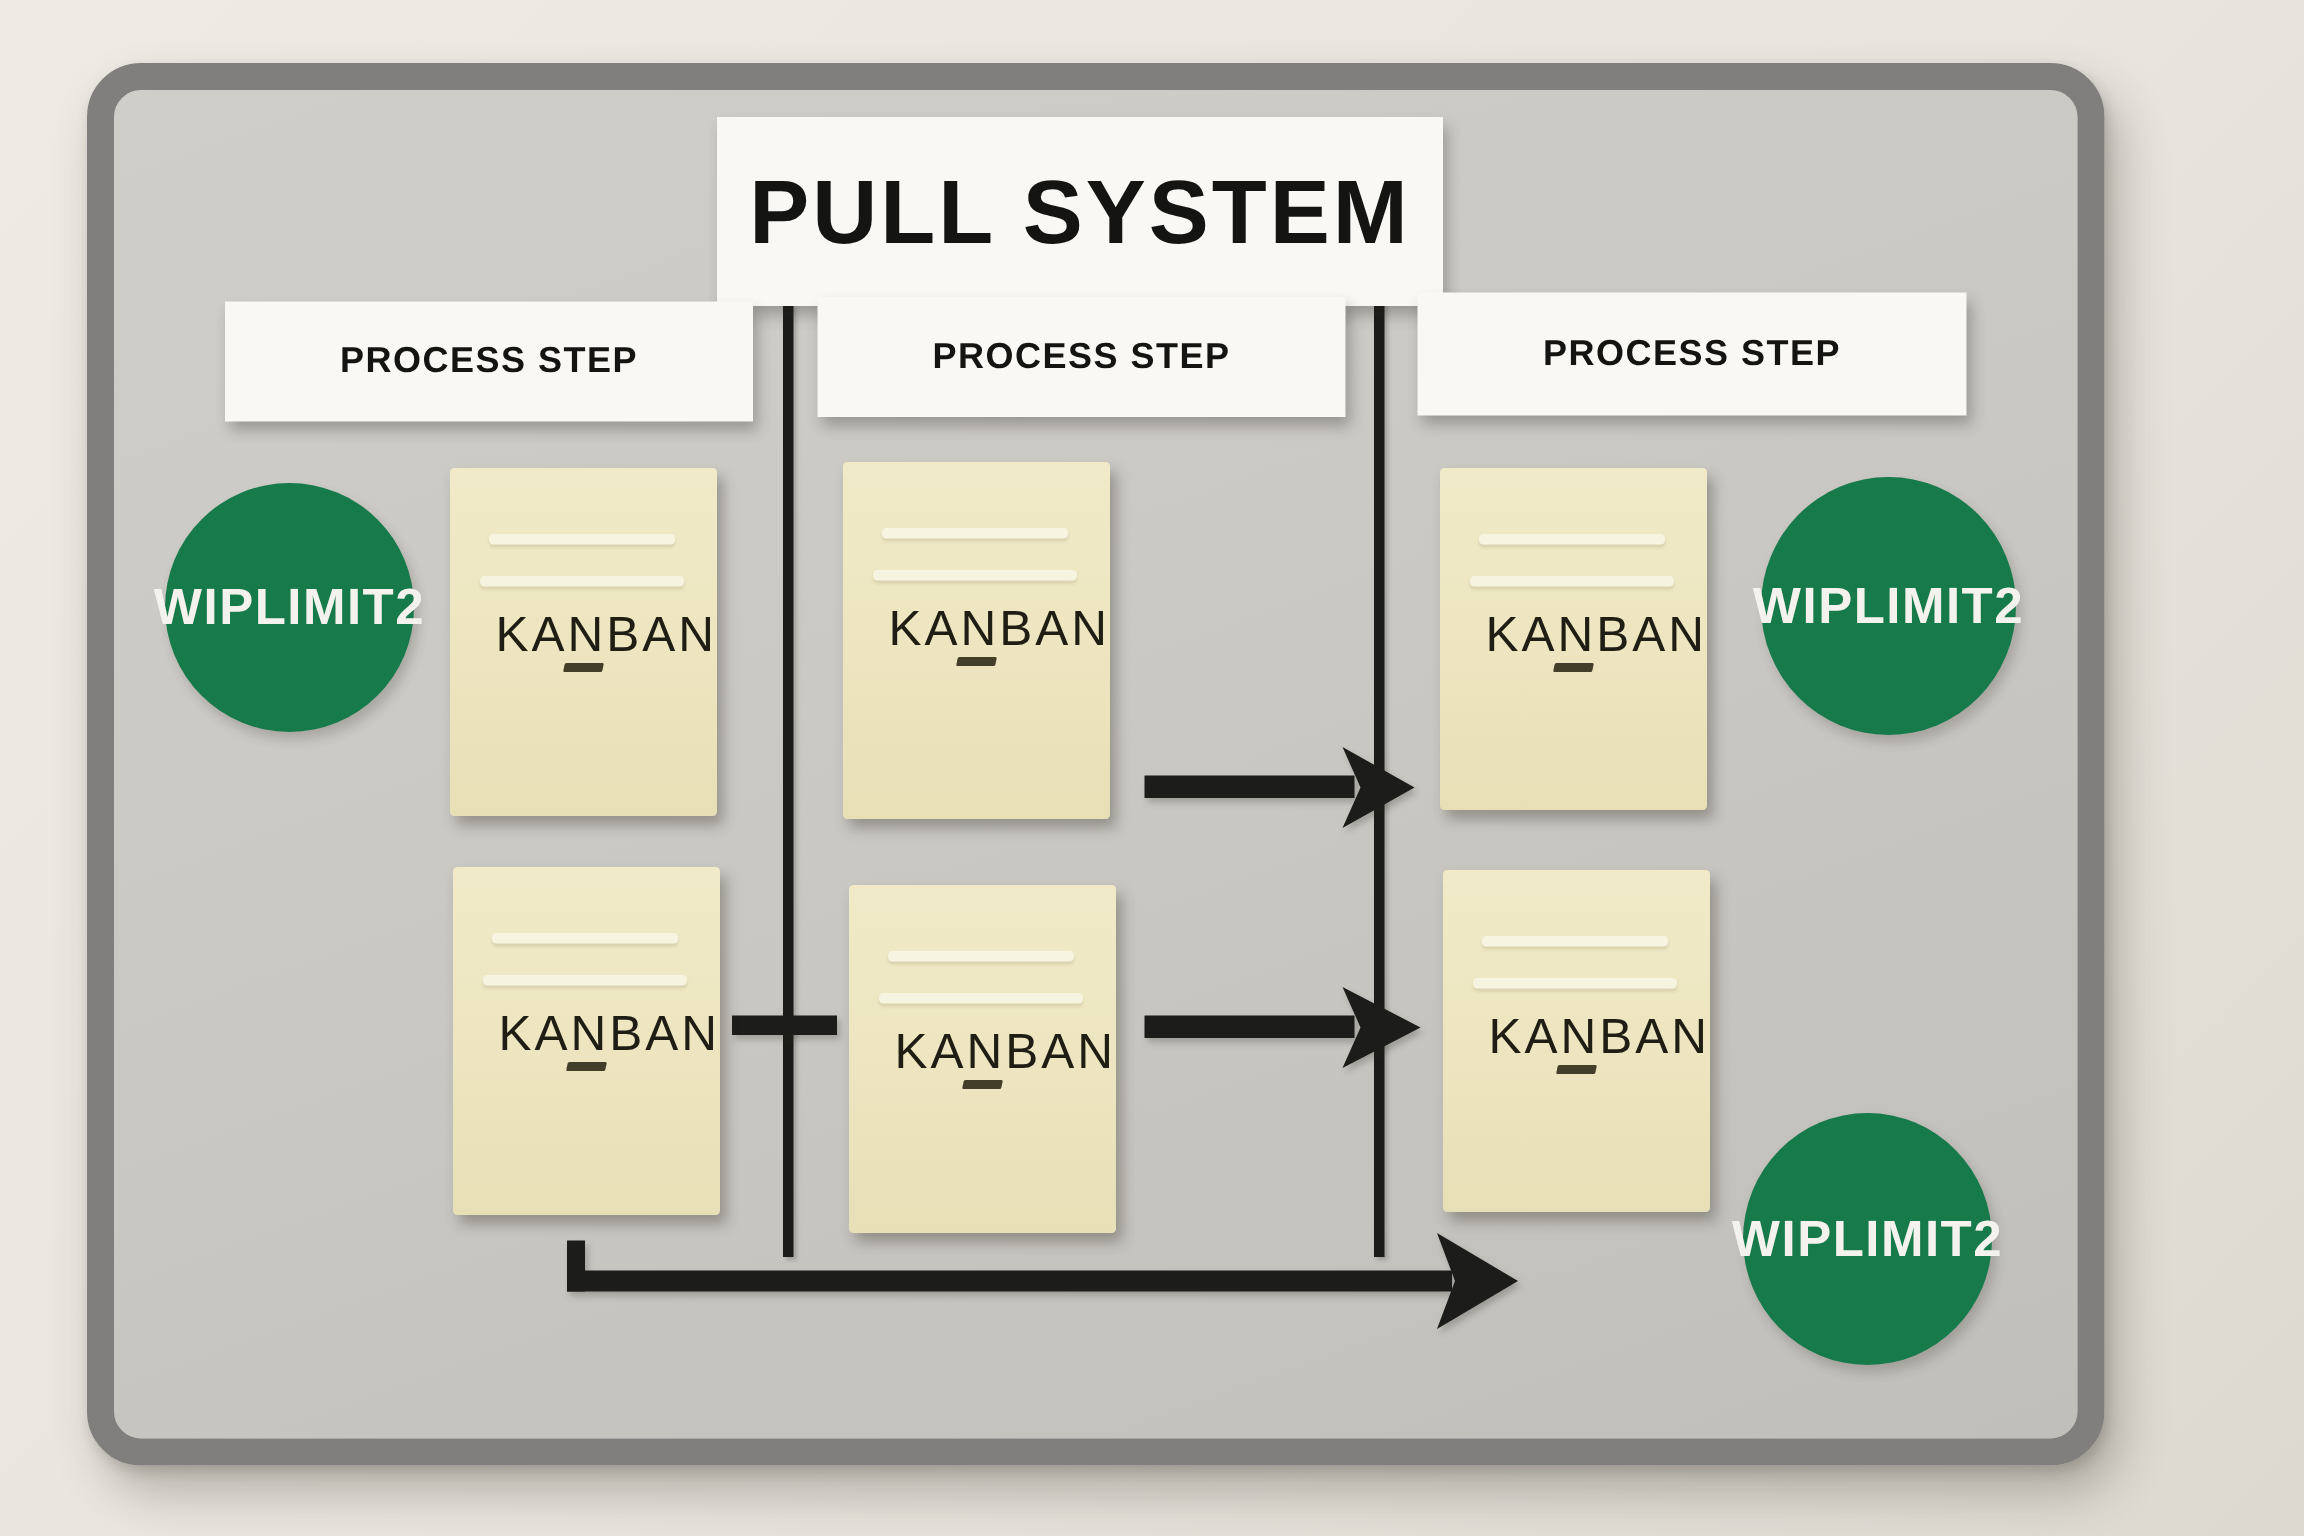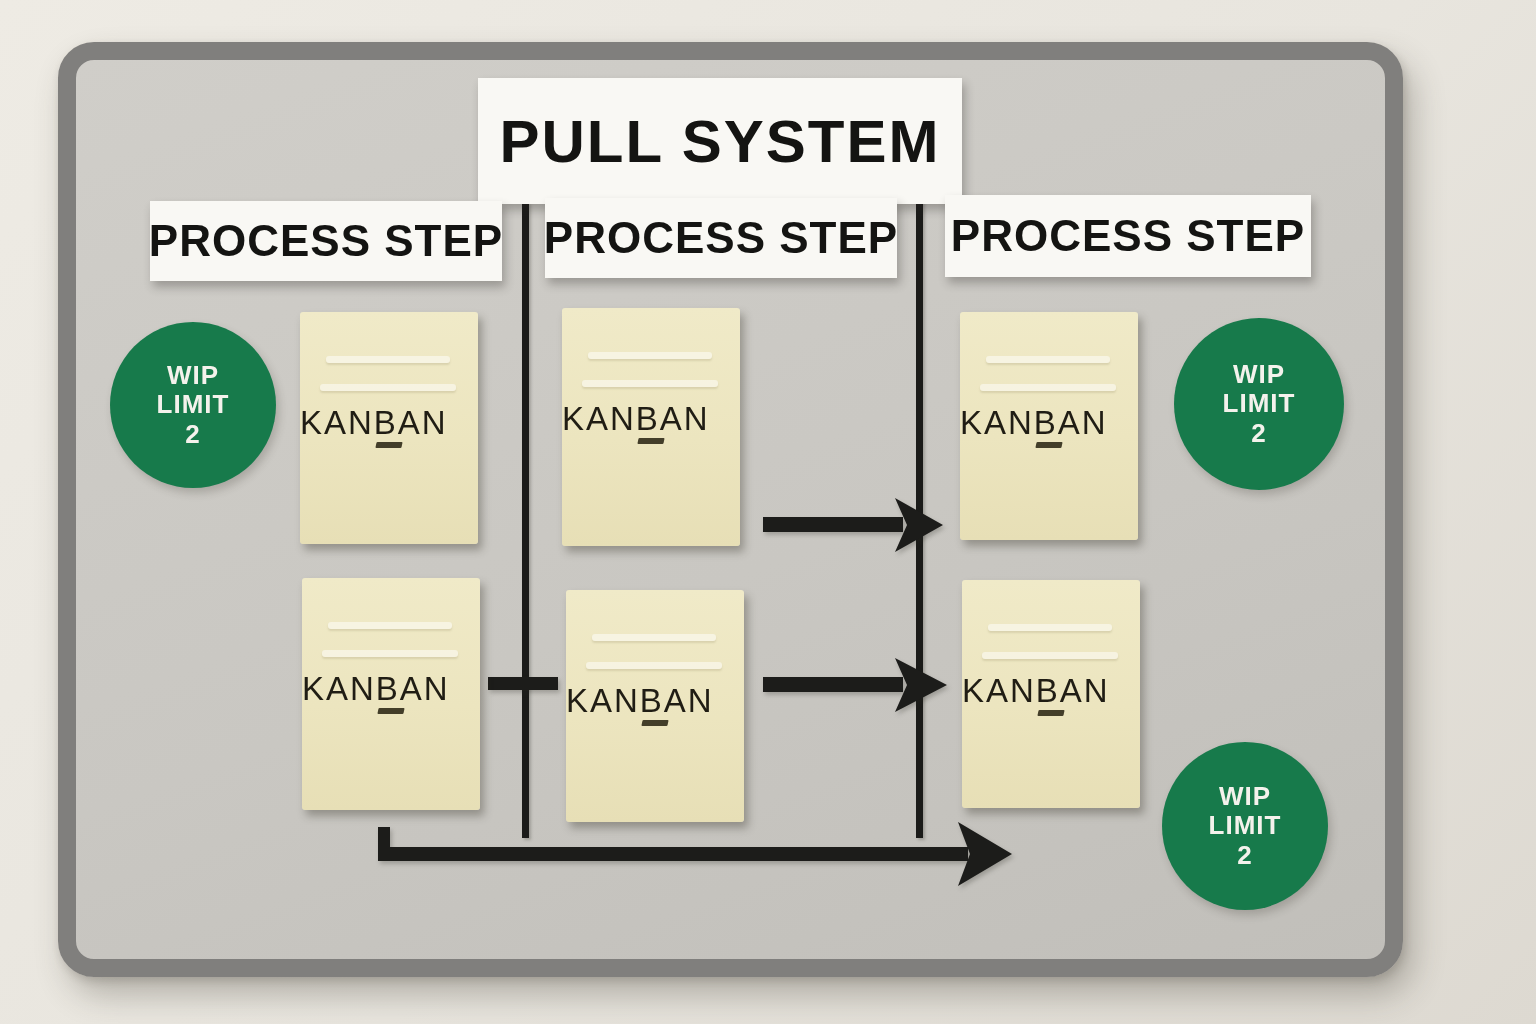--- a/index.html
+++ b/index.html
@@ -23,21 +23,21 @@
   }
   
   .plaque {
     position: absolute; background: #f9f8f4; color: #141412;
     display: flex; align-items: center; justify-content: center;
     box-shadow: 3px 6px 9px rgba(40,38,32,0.30);
     font-weight: bold; white-space: nowrap;
   }
   .title-plaque { left: 478px; top: 78px; width: 484px; height: 126px;
     font-size: 60px; letter-spacing: 2px; }
-  .header-plaque { font-size: 44px; letter-spacing: 1px; }
+  .header-plaque { font-size: 24px; letter-spacing: 1px; }
   .header-1 { left: 150px; top: 201px; width: 352px; height: 80px; }
   .header-2 { left: 545px; top: 198px; width: 352px; height: 80px; }
   .header-3 { left: 945px; top: 195px; width: 366px; height: 82px; }
   
   .divider {
     position: absolute; width: 7px; background: #1b1b19;
     box-shadow: 2px 2px 3px rgba(40,38,32,0.25);
   }
   .divider-1 { left: 522px; top: 202px; height: 636px; }
   .divider-2 { left: 916px; top: 198px; height: 640px; }
@@ -56,33 +56,33 @@
   .card-c3r2 { left: 962px; top: 580px; height: 228px; }
   .card-line {
     position: absolute; height: 7px; border-radius: 3px;
     background: rgba(255,255,255,0.5);
     box-shadow: 0 2px 2px rgba(120,110,70,0.18);
   }
   .card-line-a { top: 44px; left: 26px; right: 28px; }
   .card-line-b { top: 72px; left: 20px; right: 22px; }
   .card-label {
     position: absolute; top: 92px; left: 0; width: 100%;
-    text-align: left; font-size: 33px; letter-spacing: 2px; color: #201d14;
+    text-align: right; font-size: 33px; letter-spacing: 2px; color: #201d14;
   }
   .card-smudge {
     position: absolute; top: 130px; left: 50%; margin-left: -13px;
     width: 26px; height: 6px; background: #26210f; opacity: 0.85;
     transform: skewX(-12deg); border-radius: 1px;
   }
   
   .badge {
     position: absolute; border-radius: 50%; background: #177a4b;
-    color: #f4f2ec; display: flex; flex-direction: column;
+    color: #f4f2ec; display: flex; flex-direction: row;
     align-items: center; justify-content: center;
-    font-weight: bold; font-size: 26px; line-height: 1.14; letter-spacing: 1px;
+    font-weight: bold; font-size: 34px; line-height: 1.14; letter-spacing: 1px;
     box-shadow: 3px 5px 8px rgba(50,46,35,0.22);
     text-align: center;
   }
   .badge-left { left: 110px; top: 322px; width: 166px; height: 166px; }
   .badge-top-right { left: 1174px; top: 318px; width: 170px; height: 172px; }
   .badge-bottom-right { left: 1162px; top: 742px; width: 166px; height: 168px; }
   
   .arrows {
     position: absolute; left: 0; top: 0; width: 1536px; height: 1024px;
     pointer-events: none;

